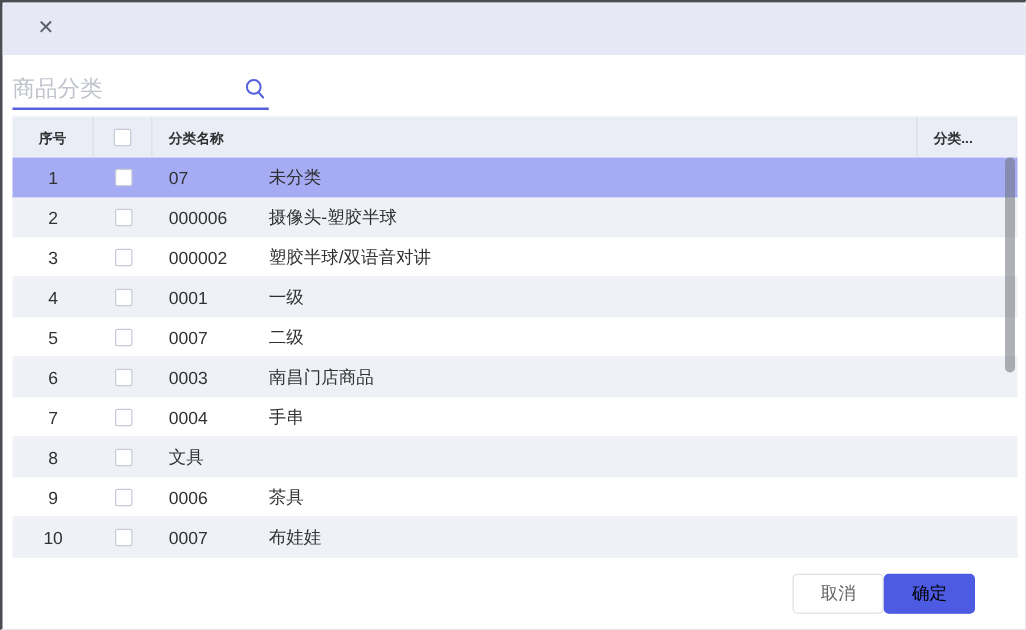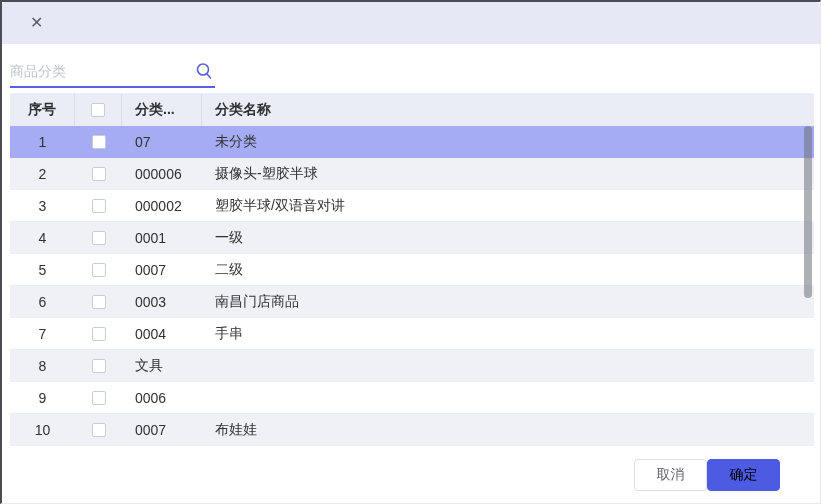--- a/index.html
+++ b/index.html
@@ -45,21 +45,21 @@
     height: 32px;
     display: flex;
     align-items: center;
     border-bottom: 2px solid var(--primary-light, #5661e0);
   }
   .searchbar input {
     flex: 1;
     border: none;
     outline: none;
     background: transparent;
-    font-size: 14px;
+    font-size: 18px;
     color: #606266;
     font-family: inherit;
     min-width: 0;
   }
   .searchbar input::placeholder { color: #bfc3cc; }
   .search-icon { width: 22px; height: 22px; display: flex; align-items: center; justify-content: center; cursor: pointer; }
 
   
   .table {
     position: absolute;
@@ -70,21 +70,21 @@
   }
   .thead {
     display: flex;
     height: 32px;
     background: var(--header-bg, #eaedf5);
     align-items: stretch;
   }
   .th {
     display: flex;
     align-items: center;
-    font-size: 14px;
+    font-size: 11px;
     font-weight: bold;
     color: var(--text, #303133);
     border-right: 1px solid #d9dde9;
   }
   .th:last-child { border-right: none; }
   .tr {
     display: flex;
     height: 32px;
     align-items: stretch;
     background: #fff;
@@ -170,22 +170,22 @@
     </svg>
   </span>
 </div>
 
 <div class="table">
   <div class="thead">
     <div class="th col-index">序号</div>
     <div class="th col-check">
       <span class="checkbox"></span>
     </div>
+    <div class="th col-name">分类名称</div>
     <div class="th col-code">分类...</div>
-    <div class="th col-name">分类名称</div>
   </div>
   <div id="tbody">
       <div class="tr selected">
         <div class="td col-index">1</div>
         <div class="td col-check">
           <span class="checkbox"></span>
         </div>
         <div class="td col-code">07</div>
         <div class="td col-name">未分类</div>
       </div>
@@ -243,20 +243,21 @@
           <span class="checkbox"></span>
         </div>
         <div class="td col-name">文具</div>
       </div>
       <div class="tr">
         <div class="td col-index">9</div>
         <div class="td col-check">
           <span class="checkbox"></span>
         </div>
         <div class="td col-code">0006</div>
+        <div class="td col-name">茶具</div>
       </div>
       <div class="tr striped">
         <div class="td col-index">10</div>
         <div class="td col-check">
           <span class="checkbox"></span>
         </div>
         <div class="td col-code">0007</div>
         <div class="td col-name">布娃娃</div>
       </div>
     </div>

